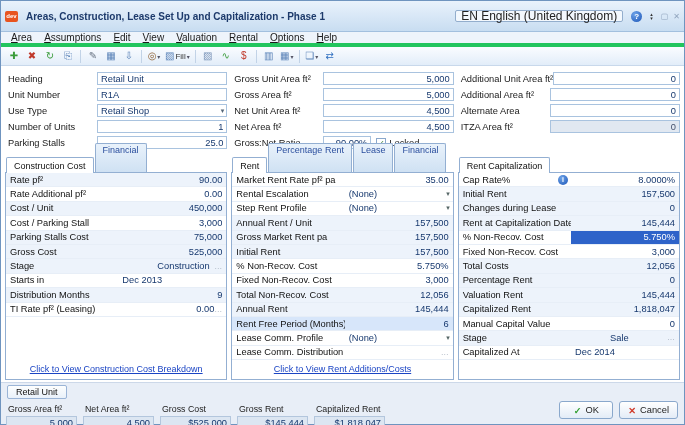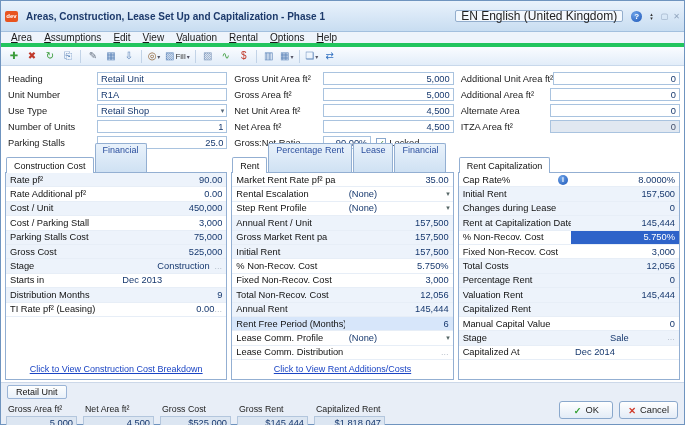--- a/index.html
+++ b/index.html
@@ -574,20 +574,23 @@
               <span class="plt">Valuation Rent</span>
             </span>
             <span class="pvalue">
               <span class="pvt">145,444</span>
             </span>
           </div>
           <div class="prow tint">
             <span class="plabel">
               <span class="plt">Capitalized Rent</span>
             </span>
+            <span class="pvalue">
+              <span class="pvt">1,818,047</span>
+            </span>
           </div>
           <div class="prow">
             <span class="plabel">
               <span class="plt">Manual Capital Value</span>
             </span>
             <span class="pvalue">
               <span class="pvt">0</span>
             </span>
           </div>
           <div class="prow tint">

